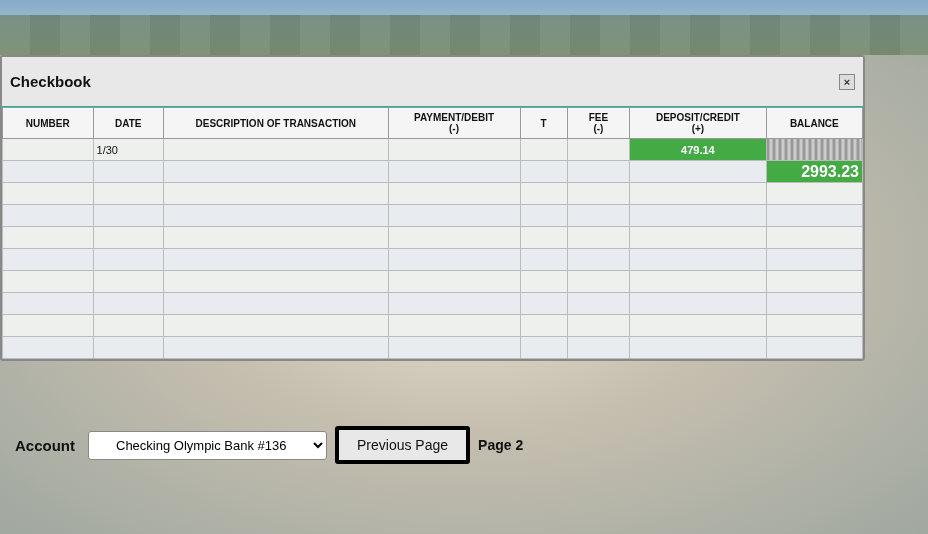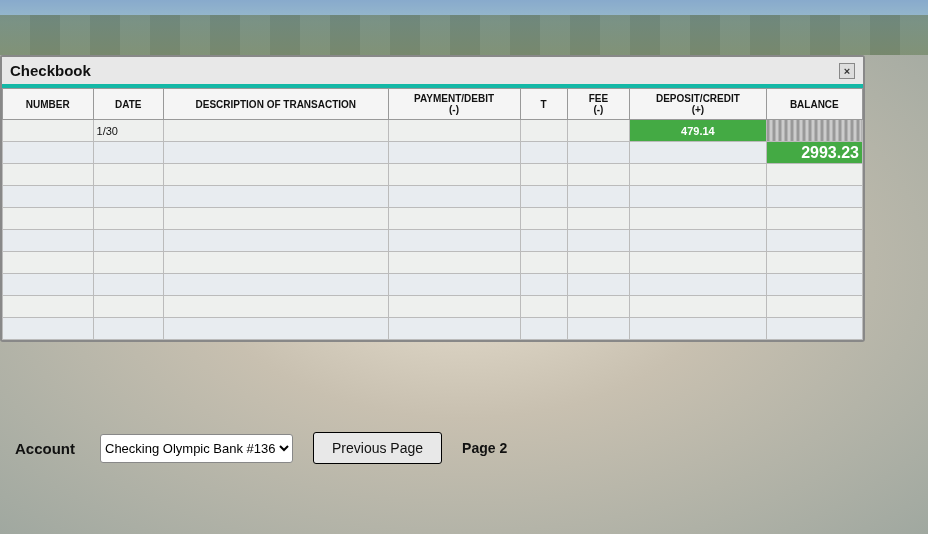--- a/index.html
+++ b/index.html
@@ -58,22 +58,22 @@
       top: 55px;
       left: 0;
       width: 865px;
       background: #f0eeee;
       border: 2px solid #888;
       border-radius: 3px;
     }
 
     .window-title-bar {
       background: #e8e8e8;
-      padding: 5px 8px;
-      border-bottom: 4px solid #14b8a6;
+      padding: 16px 8px;
+      border-bottom: 1px solid #14b8a6;
       display: flex;
       justify-content: space-between;
       align-items: center;
     }
 
     .window-title {
       font-size: 15px;
       font-weight: bold;
       color: #111;
     }
@@ -159,46 +159,46 @@
     
     .bottom-bar {
       position: absolute;
       bottom: 60px;
       left: 0;
       width: 865px;
       padding: 10px 15px;
       background: transparent;
       display: flex;
       align-items: center;
-      gap: 20px;
+      gap: 8px;
     }
 
     .account-label {
       font-size: 15px;
       font-weight: bold;
       color: #111;
       margin-right: 5px;
     }
 
     .account-select {
       font-size: 13px;
-      padding: 5px 0;
+      padding: 5px 23px;
       border: 1px solid #888;
       background: white;
       border-radius: 3px;
       appearance: auto;
       min-width: 180px;
       cursor: pointer;
     }
 
     .nav-btn {
       font-size: 14px;
       padding: 7px 18px;
       background: #e8e8e8;
-      border: 1px solid #000000;
+      border: 4px solid #000000;
       border-radius: 3px;
       cursor: pointer;
       font-weight: normal;
       color: #111;
     }
 
     .page-label {
       font-size: 14px;
       font-weight: bold;
       color: #111;

